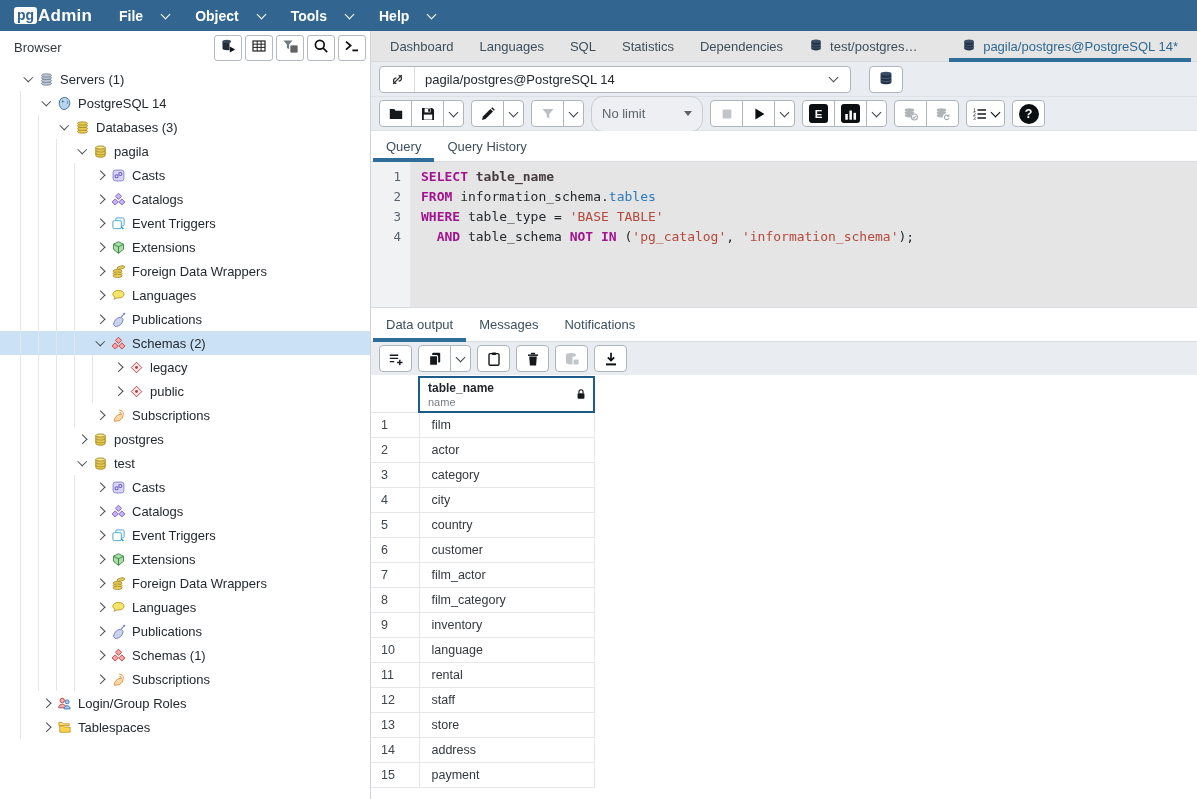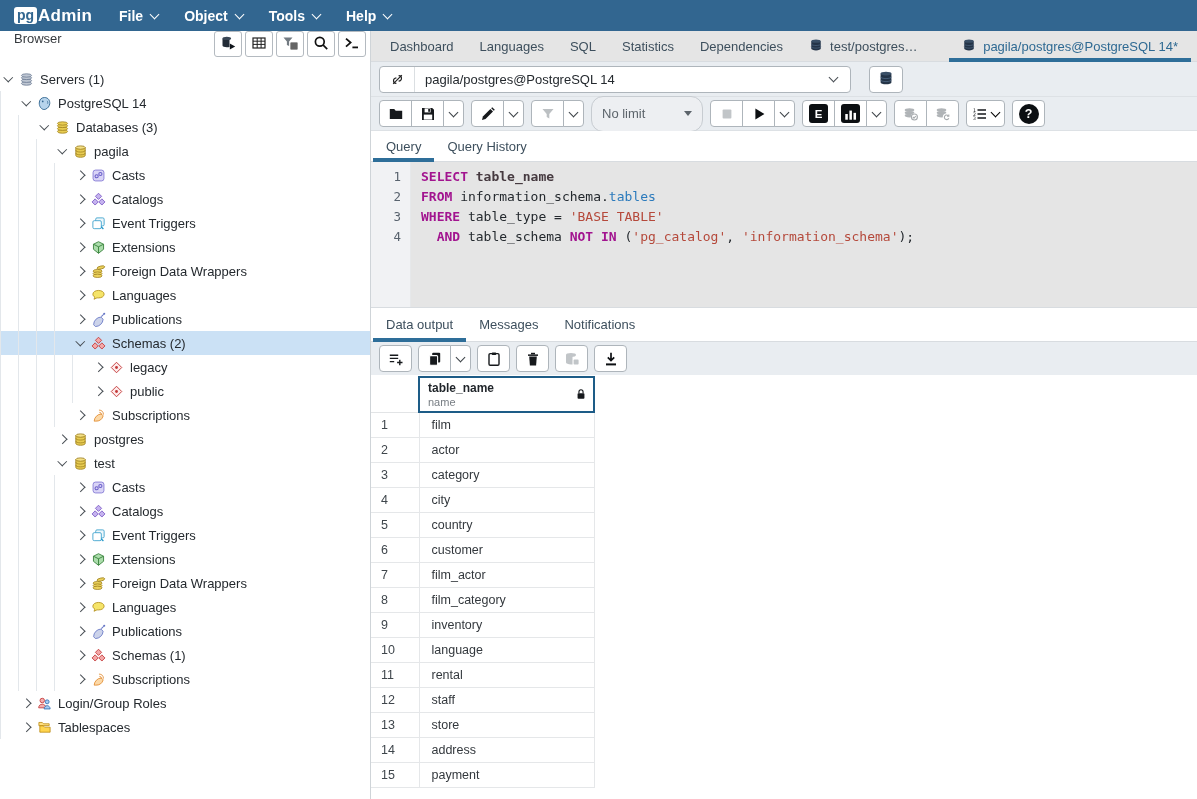--- a/index.html
+++ b/index.html
@@ -4,33 +4,33 @@
 <style>
   html,body{margin:0;padding:0}
   body{width:1197px;height:799px;overflow:hidden;background:#fff;
        font-family:"Liberation Sans",sans-serif;-webkit-font-smoothing:antialiased}
   
   .topbar{height:31px;background:#326690;display:flex;align-items:center;padding-left:14px}
   .logo{display:flex;align-items:center;gap:1px;margin-right:14px;cursor:pointer}
   .logo-pg{background:#fff;color:#326690;font-weight:bold;font-size:14px;padding:1px 3px;border-radius:3px;line-height:1.05}
   .logo-admin{color:#fff;font-weight:bold;font-size:17px;letter-spacing:.2px}
   .menus{display:flex}
-  .menu{display:flex;align-items:center;gap:8px;color:#fff;font-size:14px;font-weight:600;padding:5px 13px;cursor:pointer}
+  .menu{display:flex;align-items:center;gap:19px;color:#fff;font-size:14px;font-weight:600;padding:5px 13px;cursor:pointer}
   .chev{display:inline-block;width:6px;height:6px;border-right:1.7px solid currentColor;border-bottom:1.7px solid currentColor;transform:rotate(45deg);margin-top:-3px}
   .chev.right{transform:rotate(-45deg);margin-top:0}
   
   .app{display:flex;height:768px}
   .browser{width:371px;flex:none;border-right:1px solid #cfd4d8;display:flex;flex-direction:column;background:#fff;box-sizing:border-box}
-  .browser-head{height:33px;flex:none;display:flex;align-items:flex-start;justify-content:space-between;padding:0 4px 0 14px}
+  .browser-head{height:33px;flex:none;display:flex;align-items:center;justify-content:space-between;padding:0 4px 0 14px}
   .browser-title{font-size:13px;color:#35393d}
   .browser-tools{display:flex;gap:3px}
   .tbtn{width:28px;height:26px;background:#fff;border:1px solid #b4bac0;border-radius:3px;display:flex;align-items:center;justify-content:center;padding:0;cursor:pointer}
   .tbtn svg{width:16px;height:16px}
   .tree{flex:1;overflow:hidden;padding-top:3px}
-  .titem{height:24px;display:flex;align-items:center;font-size:13px;color:#24292e;cursor:pointer;white-space:nowrap;padding-left:0}
+  .titem{height:24px;display:flex;align-items:center;font-size:13px;color:#24292e;cursor:pointer;white-space:nowrap;padding-left:20px}
   .titem.selected{background:#cbe1f5}
   .guide{display:inline-block;width:17px;height:24px;border-left:1px solid #e3e7eb;flex:none}
   .tg{width:16px;flex:none;display:flex;justify-content:center;align-items:center}
   .tg .chev{border-color:#474d53;width:5.5px;height:5.5px}
   .ticon{width:17px;height:16px;flex:none;margin:0 5px 0 2px;display:flex;align-items:center;justify-content:center}
   .ticon svg{width:15px;height:15px}
   
   .main{flex:1;display:flex;flex-direction:column;min-width:0;background:#e5e5e5}
   .tabbar{height:30px;flex:none;display:flex;align-items:stretch;border-bottom:1px solid #d8dce0;padding:0 6px}
   .mtab{display:flex;align-items:center;gap:7px;padding:0 13px;font-size:13px;color:#3d4f5d;cursor:pointer;position:relative}

